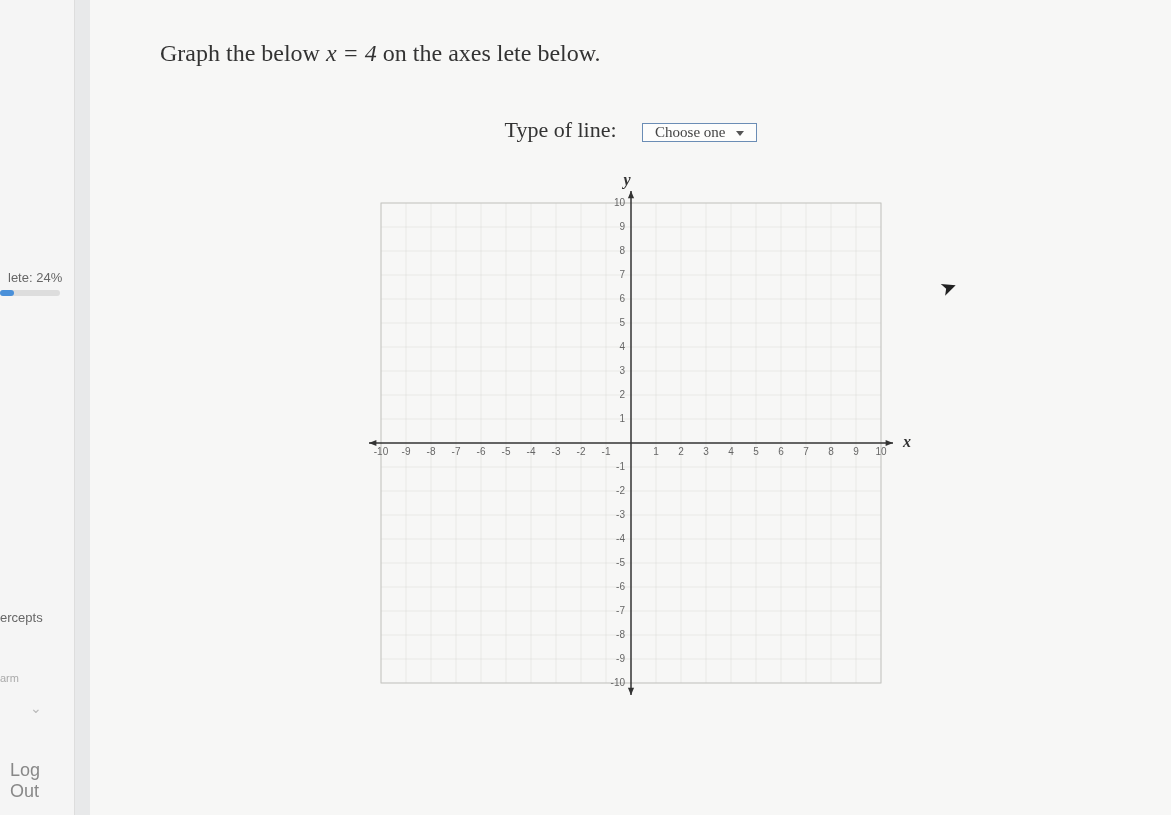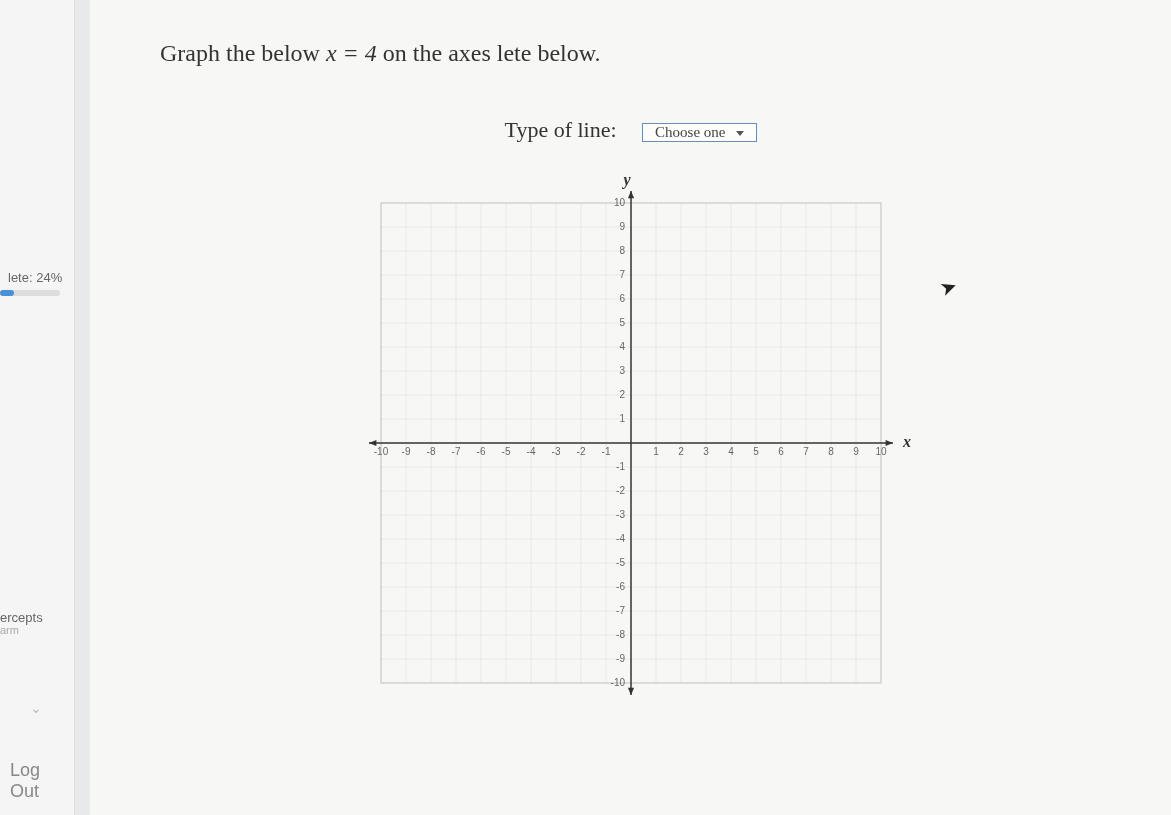--- a/index.html
+++ b/index.html
@@ -36,21 +36,21 @@
     background: #ddd;
     border-radius: 3px;
   }
   .side-progress-fill {
     width: 24%;
     height: 100%;
     background: #4a90d9;
     border-radius: 3px;
   }
   .side-intercepts { left: 0; top: 590px; margin-top: 20px; }
-  .side-arm { left: 0; top: 624px; font-size: 11px; color: #aaa; }
+  .side-arm { left: 0; top: 672px; font-size: 11px; color: #aaa; }
   .side-logout {
     position: absolute;
     left: 10px;
     top: 760px;
     color: #888;
     font-family: Arial, sans-serif;
     font-size: 18px;
     cursor: pointer;
   }
   .side-chevron {

